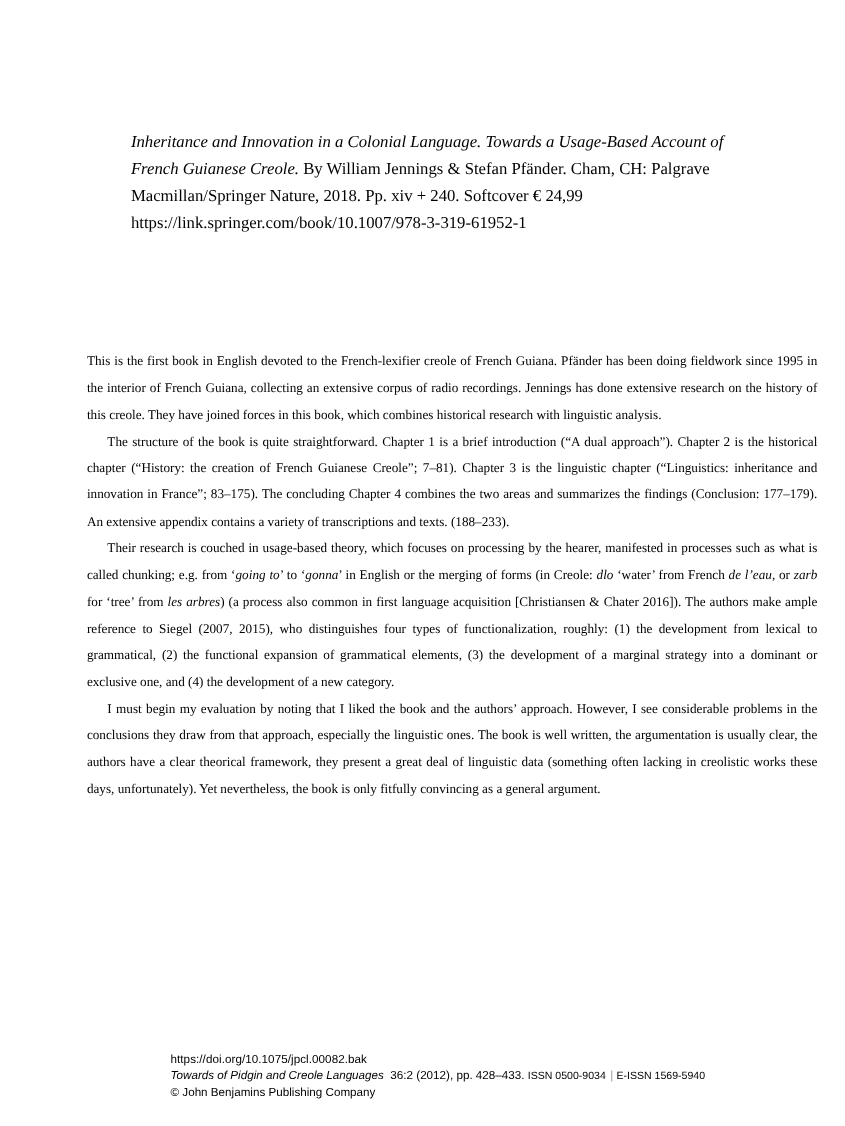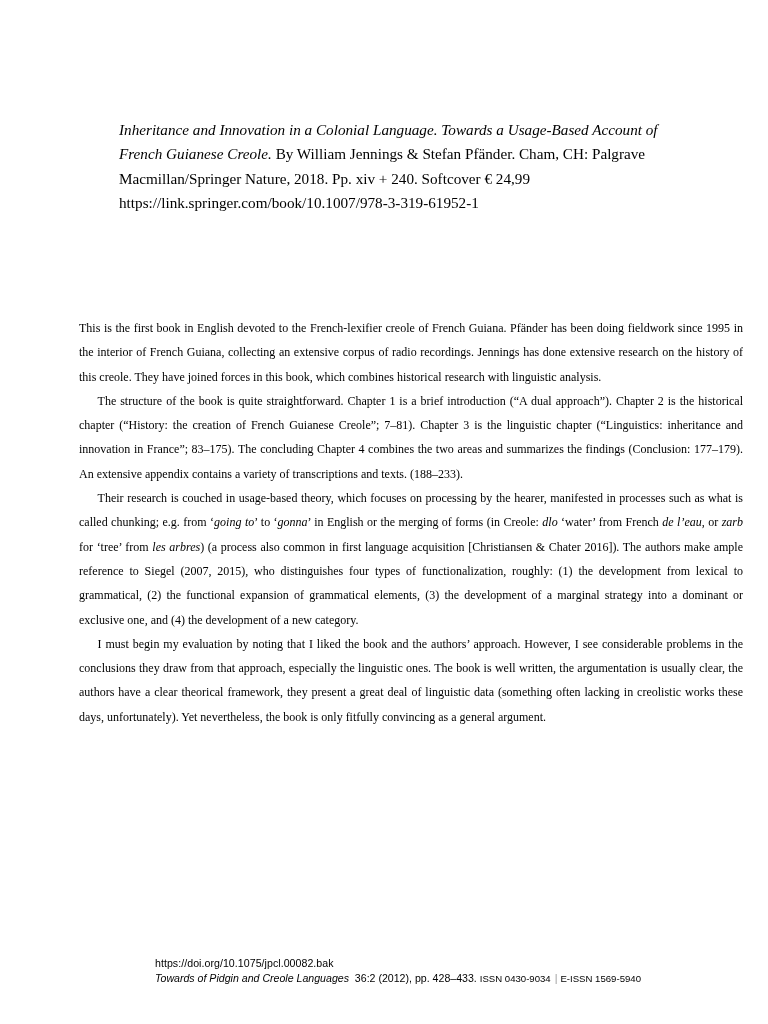--- a/index.html
+++ b/index.html
@@ -115,17 +115,18 @@
   <div class="body-text">
     <p>This is the first book in English devoted to the French-lexifier creole of French Guiana. Pfänder has been doing fieldwork since 1995 in the interior of French Guiana, collecting an extensive corpus of radio recordings. Jennings has done extensive research on the history of this creole. They have joined forces in this book, which combines historical research with linguistic analysis.</p>
     <p>The structure of the book is quite straightforward. Chapter 1 is a brief introduction (“A dual approach”). Chapter 2 is the historical chapter (“History: the creation of French Guianese Creole”; 7–81). Chapter 3 is the linguistic chapter (“Linguistics: inheritance and innovation in France”; 83–175). The concluding Chapter 4 combines the two areas and summarizes the findings (Conclusion: 177–179). An extensive appendix contains a variety of transcriptions and texts. (188–233).</p>
     <p><span>Their research is couched in usage-based theory, which focuses on processing by the hearer, manifested in processes such as what is called chunking; e.g. from ‘</span><i>going to</i><span>’ to ‘</span><i>gonna</i><span>’ in English or the merging of forms (in Creole: </span><i>dlo</i><span> ‘water’ from French </span><i>de l’eau</i><span>, or </span><i>zarb</i><span> for ‘tree’ from </span><i>les arbres</i><span>) (a process also common in first language acquisition [Christiansen &amp; Chater 2016]). The authors make ample reference to Siegel (2007, 2015), who distinguishes four types of functionalization, roughly: (1) the development from lexical to grammatical, (2) the functional expansion of grammatical elements, (3) the development of a marginal strategy into a dominant or exclusive one, and (4) the development of a new category.</span></p>
     <p>I must begin my evaluation by noting that I liked the book and the authors’ approach. However, I see considerable problems in the conclusions they draw from that approach, especially the linguistic ones. The book is well written, the argumentation is usually clear, the authors have a clear theorical framework, they present a great deal of linguistic data (something often lacking in creolistic works these days, unfortunately). Yet nevertheless, the book is only fitfully convincing as a general argument.</p>
   </div>
 
   <div class="footer">
     <div class="doi-line">https://doi.org/10.1075/jpcl.00082.bak</div>
     <div class="journal-line">
-      <span class="journal-name">Towards of Pidgin and Creole Languages</span><span>&nbsp;&nbsp;</span><span>36:2 (2012), pp. 428–433.</span><span>&nbsp;</span><span class="issn-bits">ISSN 0430-9034</span><span class="sep-bar">|</span><span class="issn-bits">E-ISSN 1569-5940</span>
+      <span class="journal-name">Towards of Pidgin and Creole Languages</span><span>&nbsp;&nbsp;</span><span>36:2 (2012), pp. 428–433.</span><span>&nbsp;</span><span class="issn-bits">ISSN 0500-9034</span><span class="sep-bar">|</span><span class="issn-bits">E-ISSN 1569-5940</span>
     </div>
+    <div class="copyright-line">© John Benjamins Publishing Company</div>
   </div>
 
 </div>
 
 </body></html>

